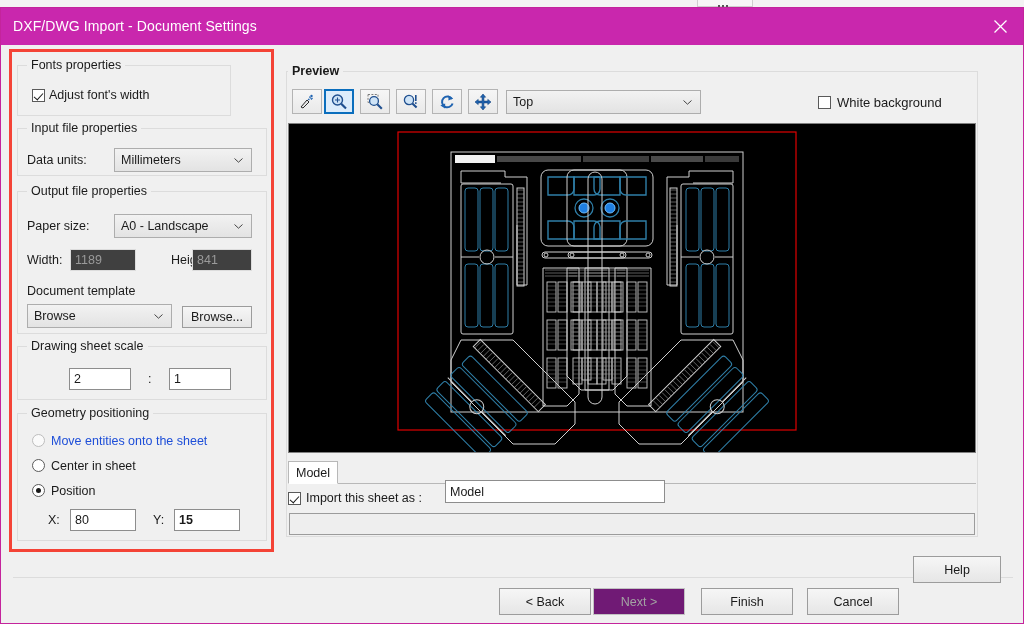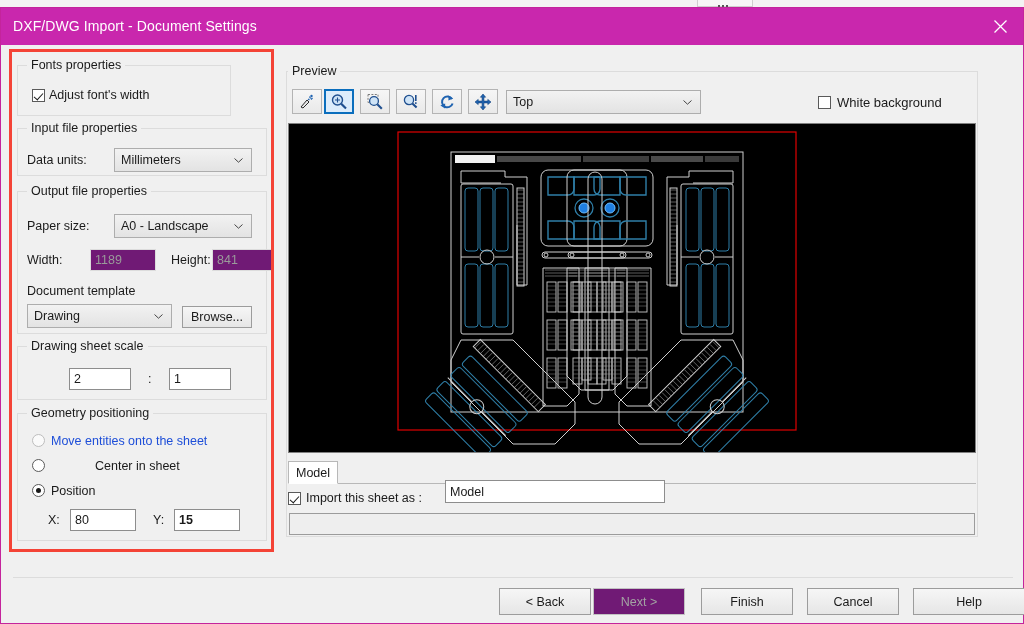--- a/index.html
+++ b/index.html
@@ -161,24 +161,23 @@
     box-sizing: border-box;
     font-size: 12.5px;
     color: #1a1a1a;
     padding: 0 4px;
     line-height: normal;
     display: flex;
     align-items: center;
     cursor: text;
   }
   .inp.readonly {
-    background: #701a75;
+    background: #404040;
     border: 1px solid #dcdcdc;
     color: #9a9a9a;
-    margin-left: 20px;
   }
 
   
   .btn {
     position: absolute;
     background: linear-gradient(#f6f6f6, #e6e6e6);
     border: 1px solid #9c9c9c;
     box-sizing: border-box;
     display: flex;
     align-items: center;
@@ -223,20 +222,21 @@
     border: 1px solid #dcdcdc;
     box-sizing: border-box;
   }
   .preview-title {
     position: absolute;
     left: 287px; top: 56px;
     background: #f0f0f0;
     padding: 0 4px;
     font-size: 12.5px;
     z-index: 5;
+    font-weight: bold;
   }
 
   .tbtn {
     position: absolute;
     width: 30px; height: 25px;
     background: linear-gradient(#f6f6f6, #e9e9e9);
     border: 1px solid #b4b4b4;
     box-sizing: border-box;
     display: flex;
     align-items: center;
@@ -355,21 +355,21 @@
       </svg>
   </div>
 
   <div class="lbl" style="left:26px; top:245px;">Width:</div>
   <div class="inp readonly" style="left:69px; top:241px; width:66px; height:22px;">1189</div>
   <div class="lbl" style="left:146px; top:245px;margin-left:24px;">Height:</div>
   <div class="inp readonly" style="left:191px; top:241px; width:60px; height:22px;">841</div>
 
   <div class="lbl" style="left:26px; top:276px;">Document template</div>
   <div class="combo" style="left:26px; top:296px; width:145px; height:24px;">
-    <span class="combo-text">Drawing</span>
+    <span class="combo-text">Browse</span>
     <svg class="chev" viewBox="0 0 9 5">
         <path d="M0.5 0.5 L4.5 4.2 L8.5 0.5" stroke="#444" stroke-width="1" fill="none"></path>
       </svg>
   </div>
   <div class="btn" style="left:181px; top:298px; width:70px; height:22px;">Browse...</div>
 
   <div class="grp" style="left:16px; top:338px; width:250px; height:54px;">
     <div class="grp-title">Drawing sheet scale</div>
   </div>
   <div class="inp" style="left:68px; top:360px; width:62px; height:22px;">2</div>
@@ -377,21 +377,21 @@
   <div class="inp" style="left:168px; top:360px; width:62px; height:22px;">1</div>
 
   <div class="grp" style="left:16px; top:405px; width:250px; height:128px;">
     <div class="grp-title">Geometry positioning</div>
   </div>
 
   <div class="radio dim" style="left:31px; top:426px;"></div>
   <div class="lbl dim" style="left:50px; top:426px;">Move entities onto the sheet</div>
 
   <div class="radio" style="left:31px; top:451px;"></div>
-  <div class="lbl" style="left:50px; top:451px;margin-left:44px;">Center in sheet</div>
+  <div class="lbl" style="left:50px; top:451px;">Center in sheet</div>
 
   <div class="radio sel" style="left:31px; top:476px;"></div>
   <div class="lbl" style="left:50px; top:476px;">Position</div>
 
   <div class="lbl" style="left:47px; top:505px;">X:</div>
   <div class="inp" style="left:69px; top:501px; width:66px; height:22px;">80</div>
   <div class="lbl" style="left:152px; top:505px;">Y:</div>
   <div class="inp" style="left:173px; top:501px; width:66px; height:22px;font-weight:bold;">15</div>
 
   <div class="annot-box"></div>
@@ -709,15 +709,15 @@
   <div class="lbl" style="left:305px; top:483px; font-size:12.5px;">Import this sheet as :</div>
   <div class="inp" style="left:444px; top:472px; width:220px; height:23px;">Model</div>
 
   <div class="statusbar"></div>
 
   <div class="sep"></div>
   <div class="btn" style="left:498px; top:580px; width:92px; height:27px;">&lt; Back</div>
   <div class="btn disabled" style="left:592px; top:580px; width:92px; height:27px;">Next &gt;</div>
   <div class="btn" style="left:700px; top:580px; width:92px; height:27px;">Finish</div>
   <div class="btn" style="left:806px; top:580px; width:92px; height:27px;">Cancel</div>
-  <div class="btn" style="left:912px; top:580px; width:112px; height:27px;">Help</div>
+  <div class="btn" style="left:912px; top:548px; width:88px; height:27px;">Help</div>
 
 </div>
 
 </body></html>

